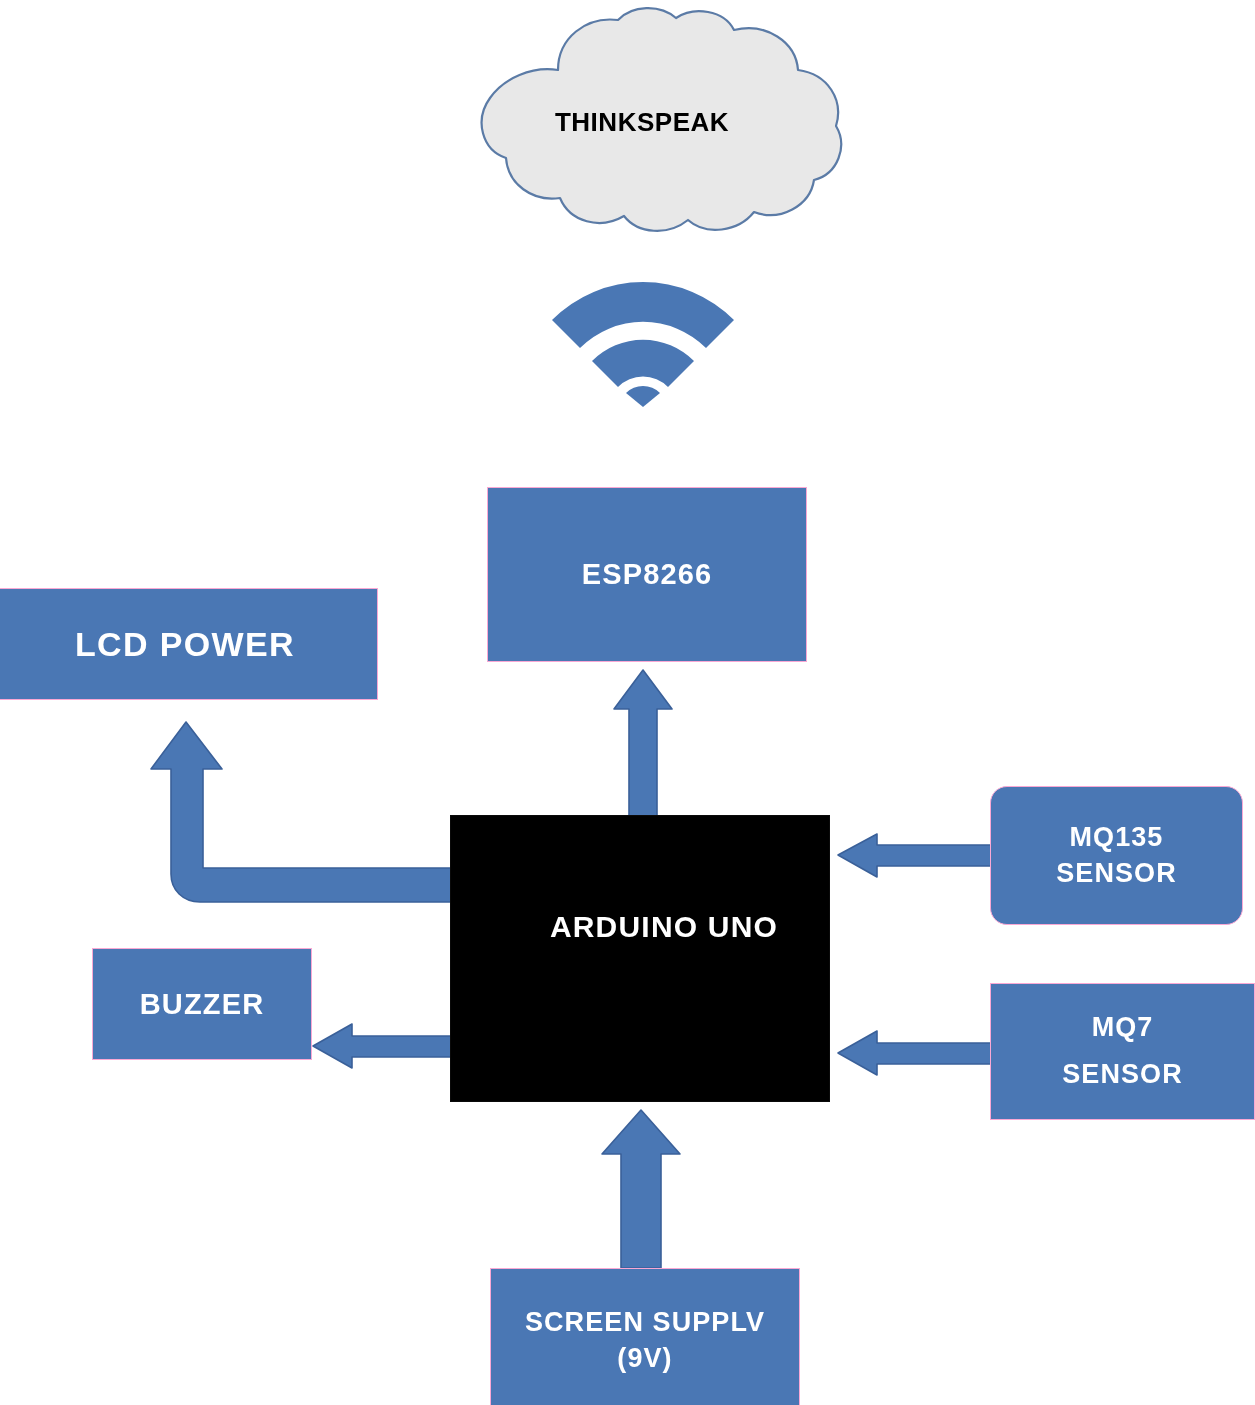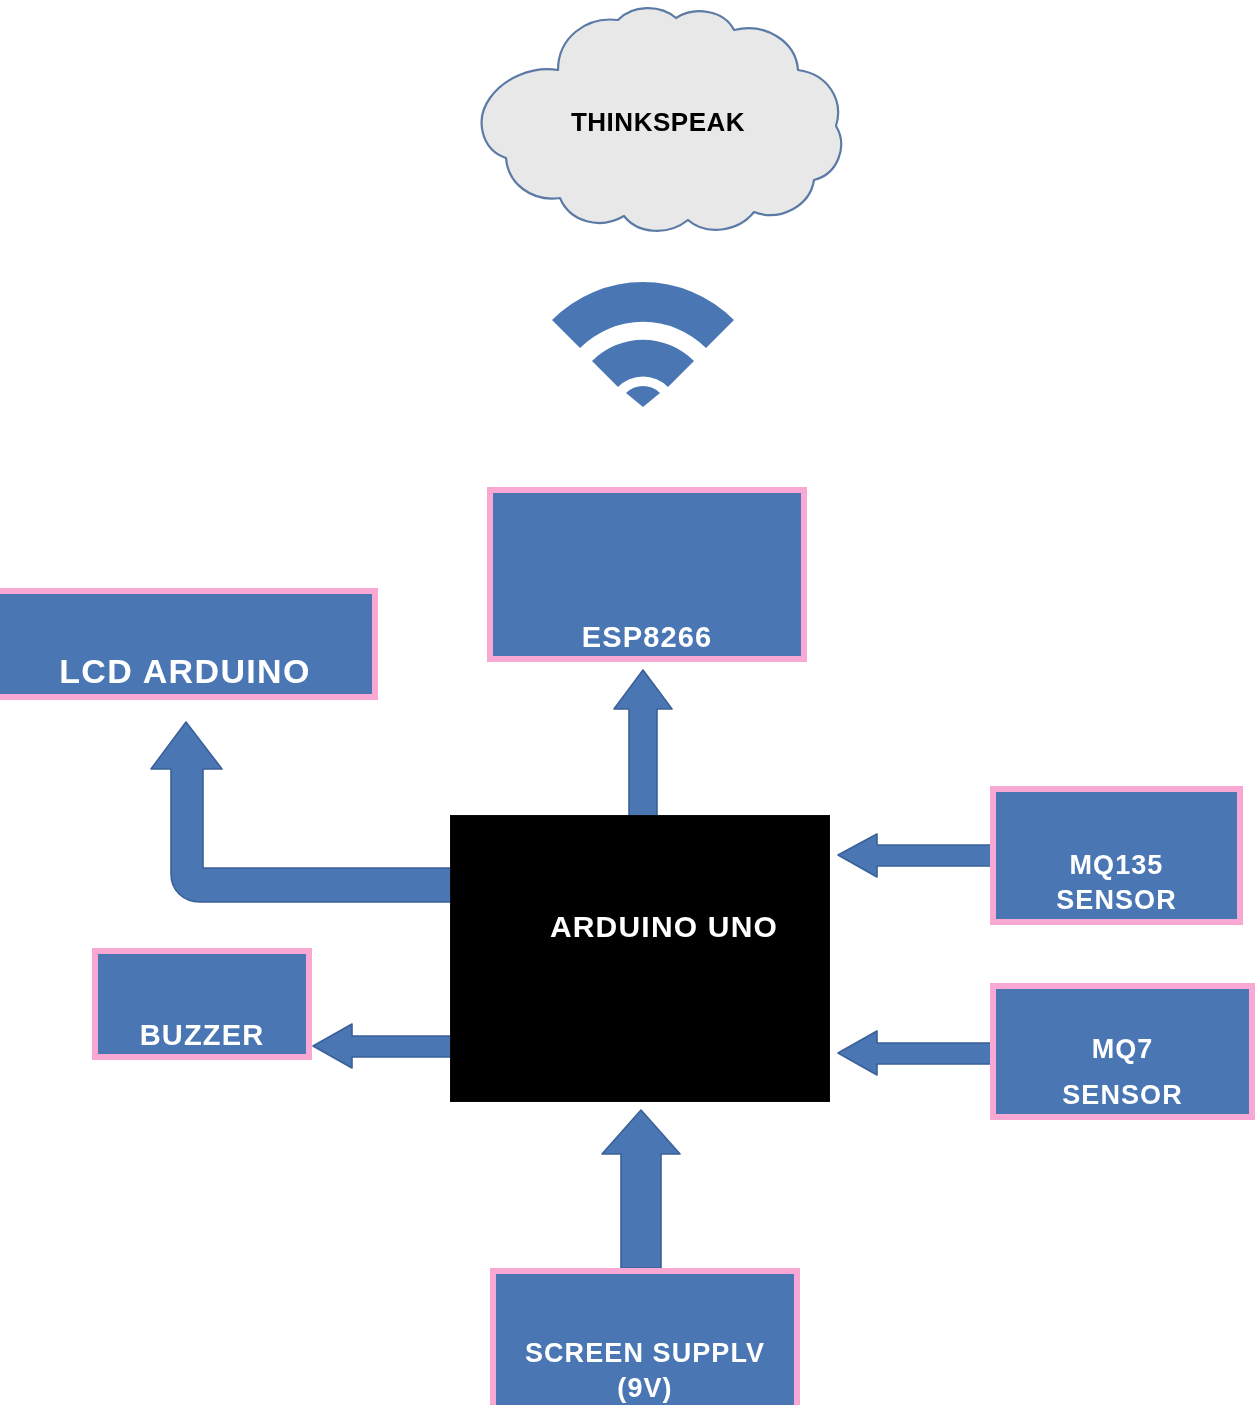--- a/index.html
+++ b/index.html
@@ -27,22 +27,21 @@
     align-items: center;
     justify-content: center;
     text-align: center;
     color: #ffffff;
     font-weight: bold;
     letter-spacing: 0.04em;
     line-height: 1.32;
   }
   .node.blue {
     background: #4a77b4;
-    border: 6px solid #f9a8d4;
-    justify-content: flex-end;
+    border: 1px solid #f9a8d4;
   }
   .node.black {
     background: #000000;
     border: 1px solid #0a0a0a;
     padding-left: 48px;
   }
   .node .line { display: block; white-space: nowrap; }
 
   
   #node-esp {
@@ -55,20 +54,21 @@
   }
   #node-arduino {
     left: 450px; top: 815px; width: 380px; height: 287px;
     font-size: 30px;
     justify-content: flex-start;
     padding-top: 91px;
   }
   #node-mq135 {
     left: 990px; top: 786px; width: 253px; height: 139px;
     font-size: 27px;
+    border-radius: 17px;
   }
   #node-mq7 {
     left: 990px; top: 983px; width: 265px; height: 137px;
     font-size: 27px;
     gap: 11px;
   }
   #node-buzzer {
     left: 92px; top: 948px; width: 220px; height: 112px;
     font-size: 29px;
   }
@@ -78,21 +78,21 @@
   }
 
   
   #cloud {
     position: absolute;
     left: 432px; top: 8px; width: 420px; height: 230px;
   }
   #cloud svg { display: block; width: 100%; height: 100%; overflow: visible; }
   #cloud-text {
     position: absolute;
-    left: 16px; top: 0; width: 420px; height: 230px;
+    left: 0; top: 0; width: 420px; height: 230px;
     display: flex; flex-direction: column;
     align-items: center; justify-content: center;
     color: #000000;
     font-weight: bold;
     font-size: 26px;
     letter-spacing: 0.02em;
     line-height: 2.05;
     pointer-events: none;
   }
 
@@ -166,21 +166,21 @@
     <path d="M313 1046 L352 1024 L352 1036 L452 1036 L452 1057 L352 1057 L352 1068 Z" fill="#4a77b4" stroke="#3a6099" stroke-width="1.6" stroke-linejoin="round"></path>
 
     <path d="M641 1110 L680 1154 L661 1154 L661 1268 L621 1268 L621 1154 L602 1154 Z" fill="#4a77b4" stroke="#3a6099" stroke-width="1.6" stroke-linejoin="round"></path>
   </svg>
 
   <div class="node blue" id="node-esp">
     <span class="line">ESP8266</span>
   </div>
 
   <div class="node blue" id="node-lcd">
-    <span class="line">LCD ARDUINO</span>
+    <span class="line">LCD POWER</span>
   </div>
 
   <div class="node black" id="node-arduino">
     <span class="line">ARDUINO UNO</span>
   </div>
 
   <div class="node blue" id="node-mq135">
     <span class="line">MQ135</span>
     <span class="line">SENSOR</span>
   </div>

